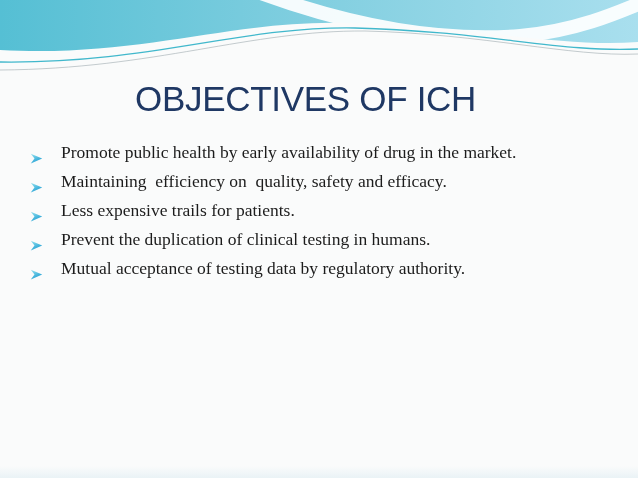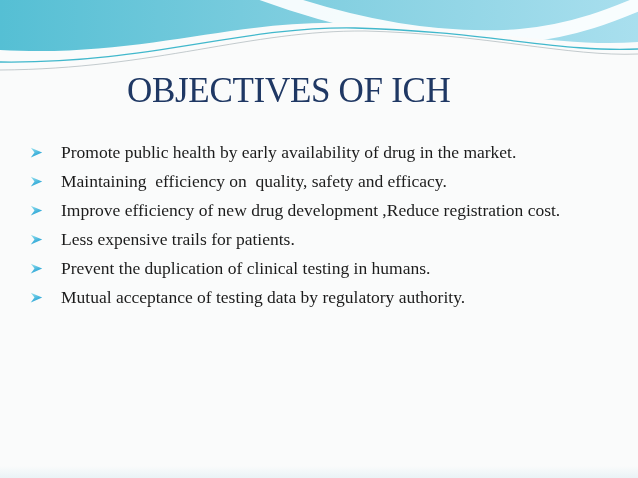--- a/index.html
+++ b/index.html
@@ -23,39 +23,39 @@
   .bottom-fade{
     position:absolute;
     left:0;right:0;bottom:0;
     height:12px;
     background:linear-gradient(to bottom, rgba(214,232,240,0), rgba(214,232,240,0.45));
   }
   .slide-title{
     position:absolute;
     left:123px;
     top:67px;
-    margin:4px;
-    font-family:Liberation Serif, serif;
+    margin:12px;
+    font-family:Liberation Sans, sans-serif;
     font-weight:400;
     font-size:35px;
     letter-spacing:-0.3px;
     color:var(--title-color,#1f3864);
     white-space:nowrap;
   }
   .bullet-list{
     position:absolute;
     left:27px;
     top:139px;
     width:592px;
     margin:0;padding:0;
     list-style:none;
   }
   .bullet-item{
     display:flex;
-    align-items:flex-start;
+    align-items:flex-end;
     margin:0 0 3px 0;
   }
   .bullet-icon{
     flex:0 0 auto;
     width:13px;height:13px;
     margin:7px 18px 0 3px;
   }
   .bullet-icon svg{display:block;width:13px;height:13px;}
   .bullet-text{
     font-family:"Liberation Serif", serif;
@@ -112,28 +112,20 @@
 
   <li class="bullet-item">
     <span class="bullet-icon">
       <svg viewBox="0 0 16 16" aria-hidden="true">
         <path d="M1 2 L15 8 L1 14 L5.5 8 Z" fill="url(#bulletGrad)"></path>
       </svg>
     </span>
     <span class="bullet-text">Maintaining  efficiency on  quality, safety and efficacy.</span>
   </li>
 
-  <li class="bullet-item">
-    <span class="bullet-icon">
-      <svg viewBox="0 0 16 16" aria-hidden="true">
-        <path d="M1 2 L15 8 L1 14 L5.5 8 Z" fill="url(#bulletGrad)"></path>
-      </svg>
-    </span>
-    <span class="bullet-text">Improve efficiency of new drug development ,Reduce registration cost.</span>
-  </li>
 
   <li class="bullet-item">
     <span class="bullet-icon">
       <svg viewBox="0 0 16 16" aria-hidden="true">
         <path d="M1 2 L15 8 L1 14 L5.5 8 Z" fill="url(#bulletGrad)"></path>
       </svg>
     </span>
     <span class="bullet-text">Less expensive trails for patients.</span>
   </li>
 

